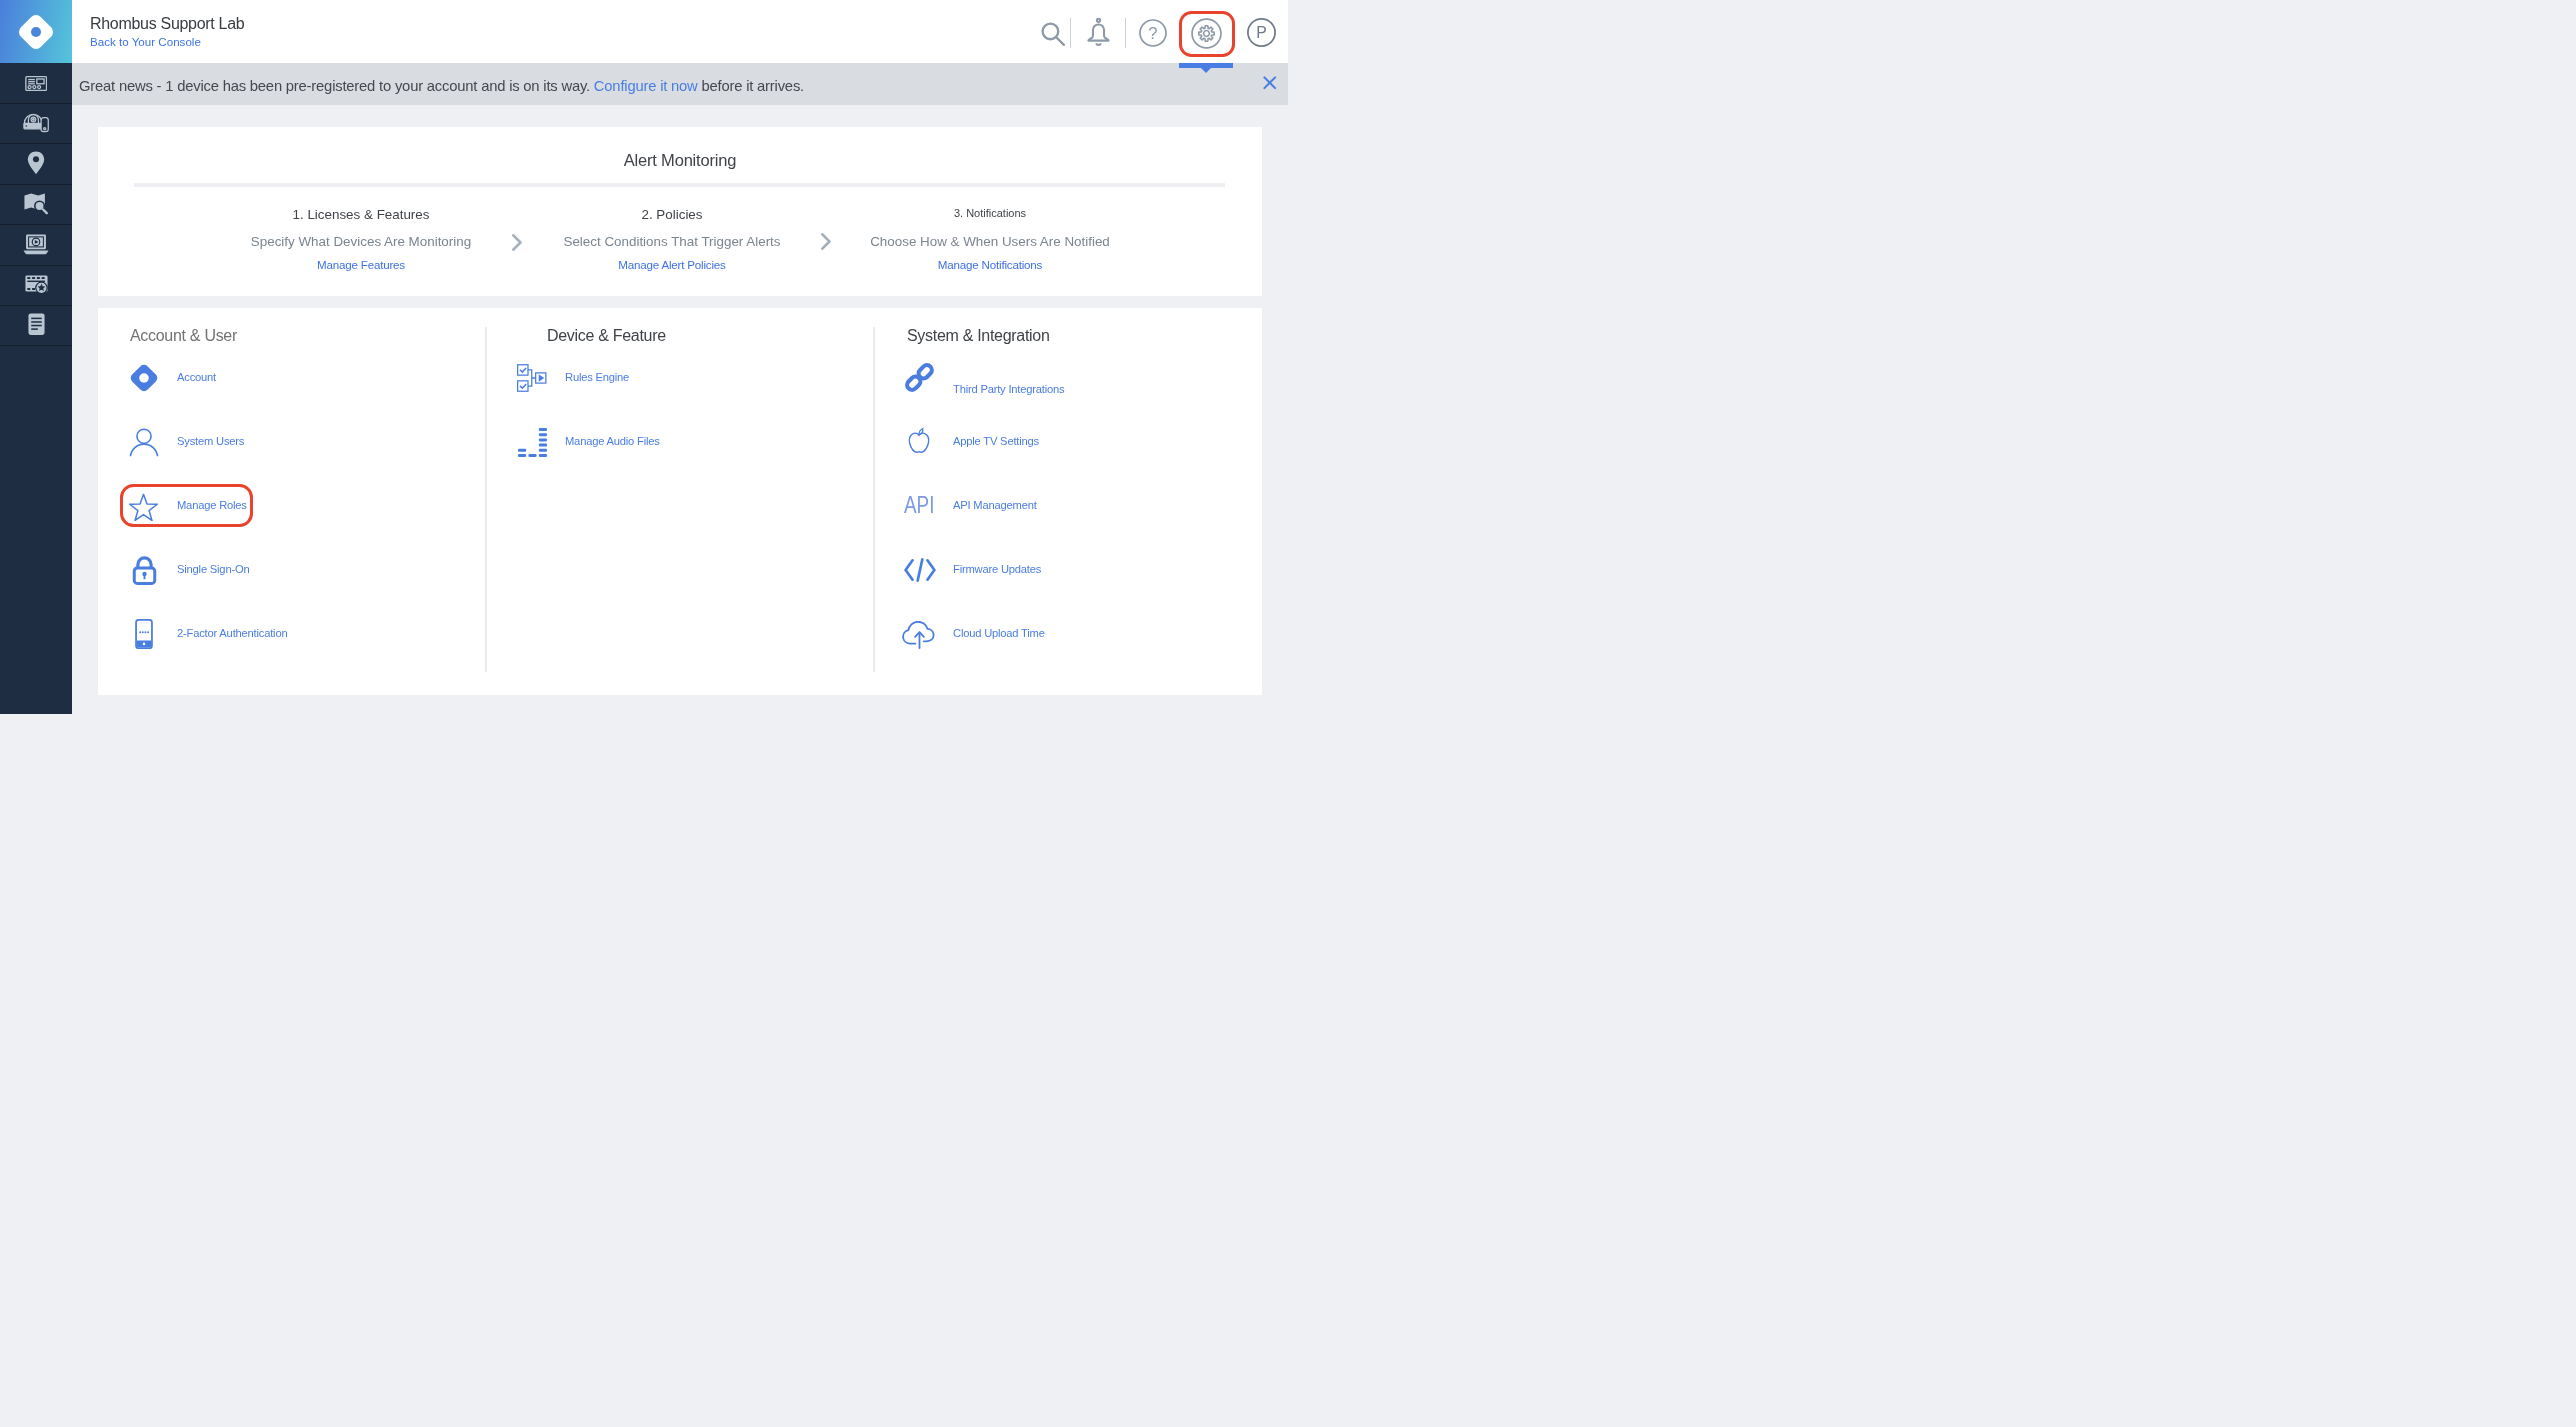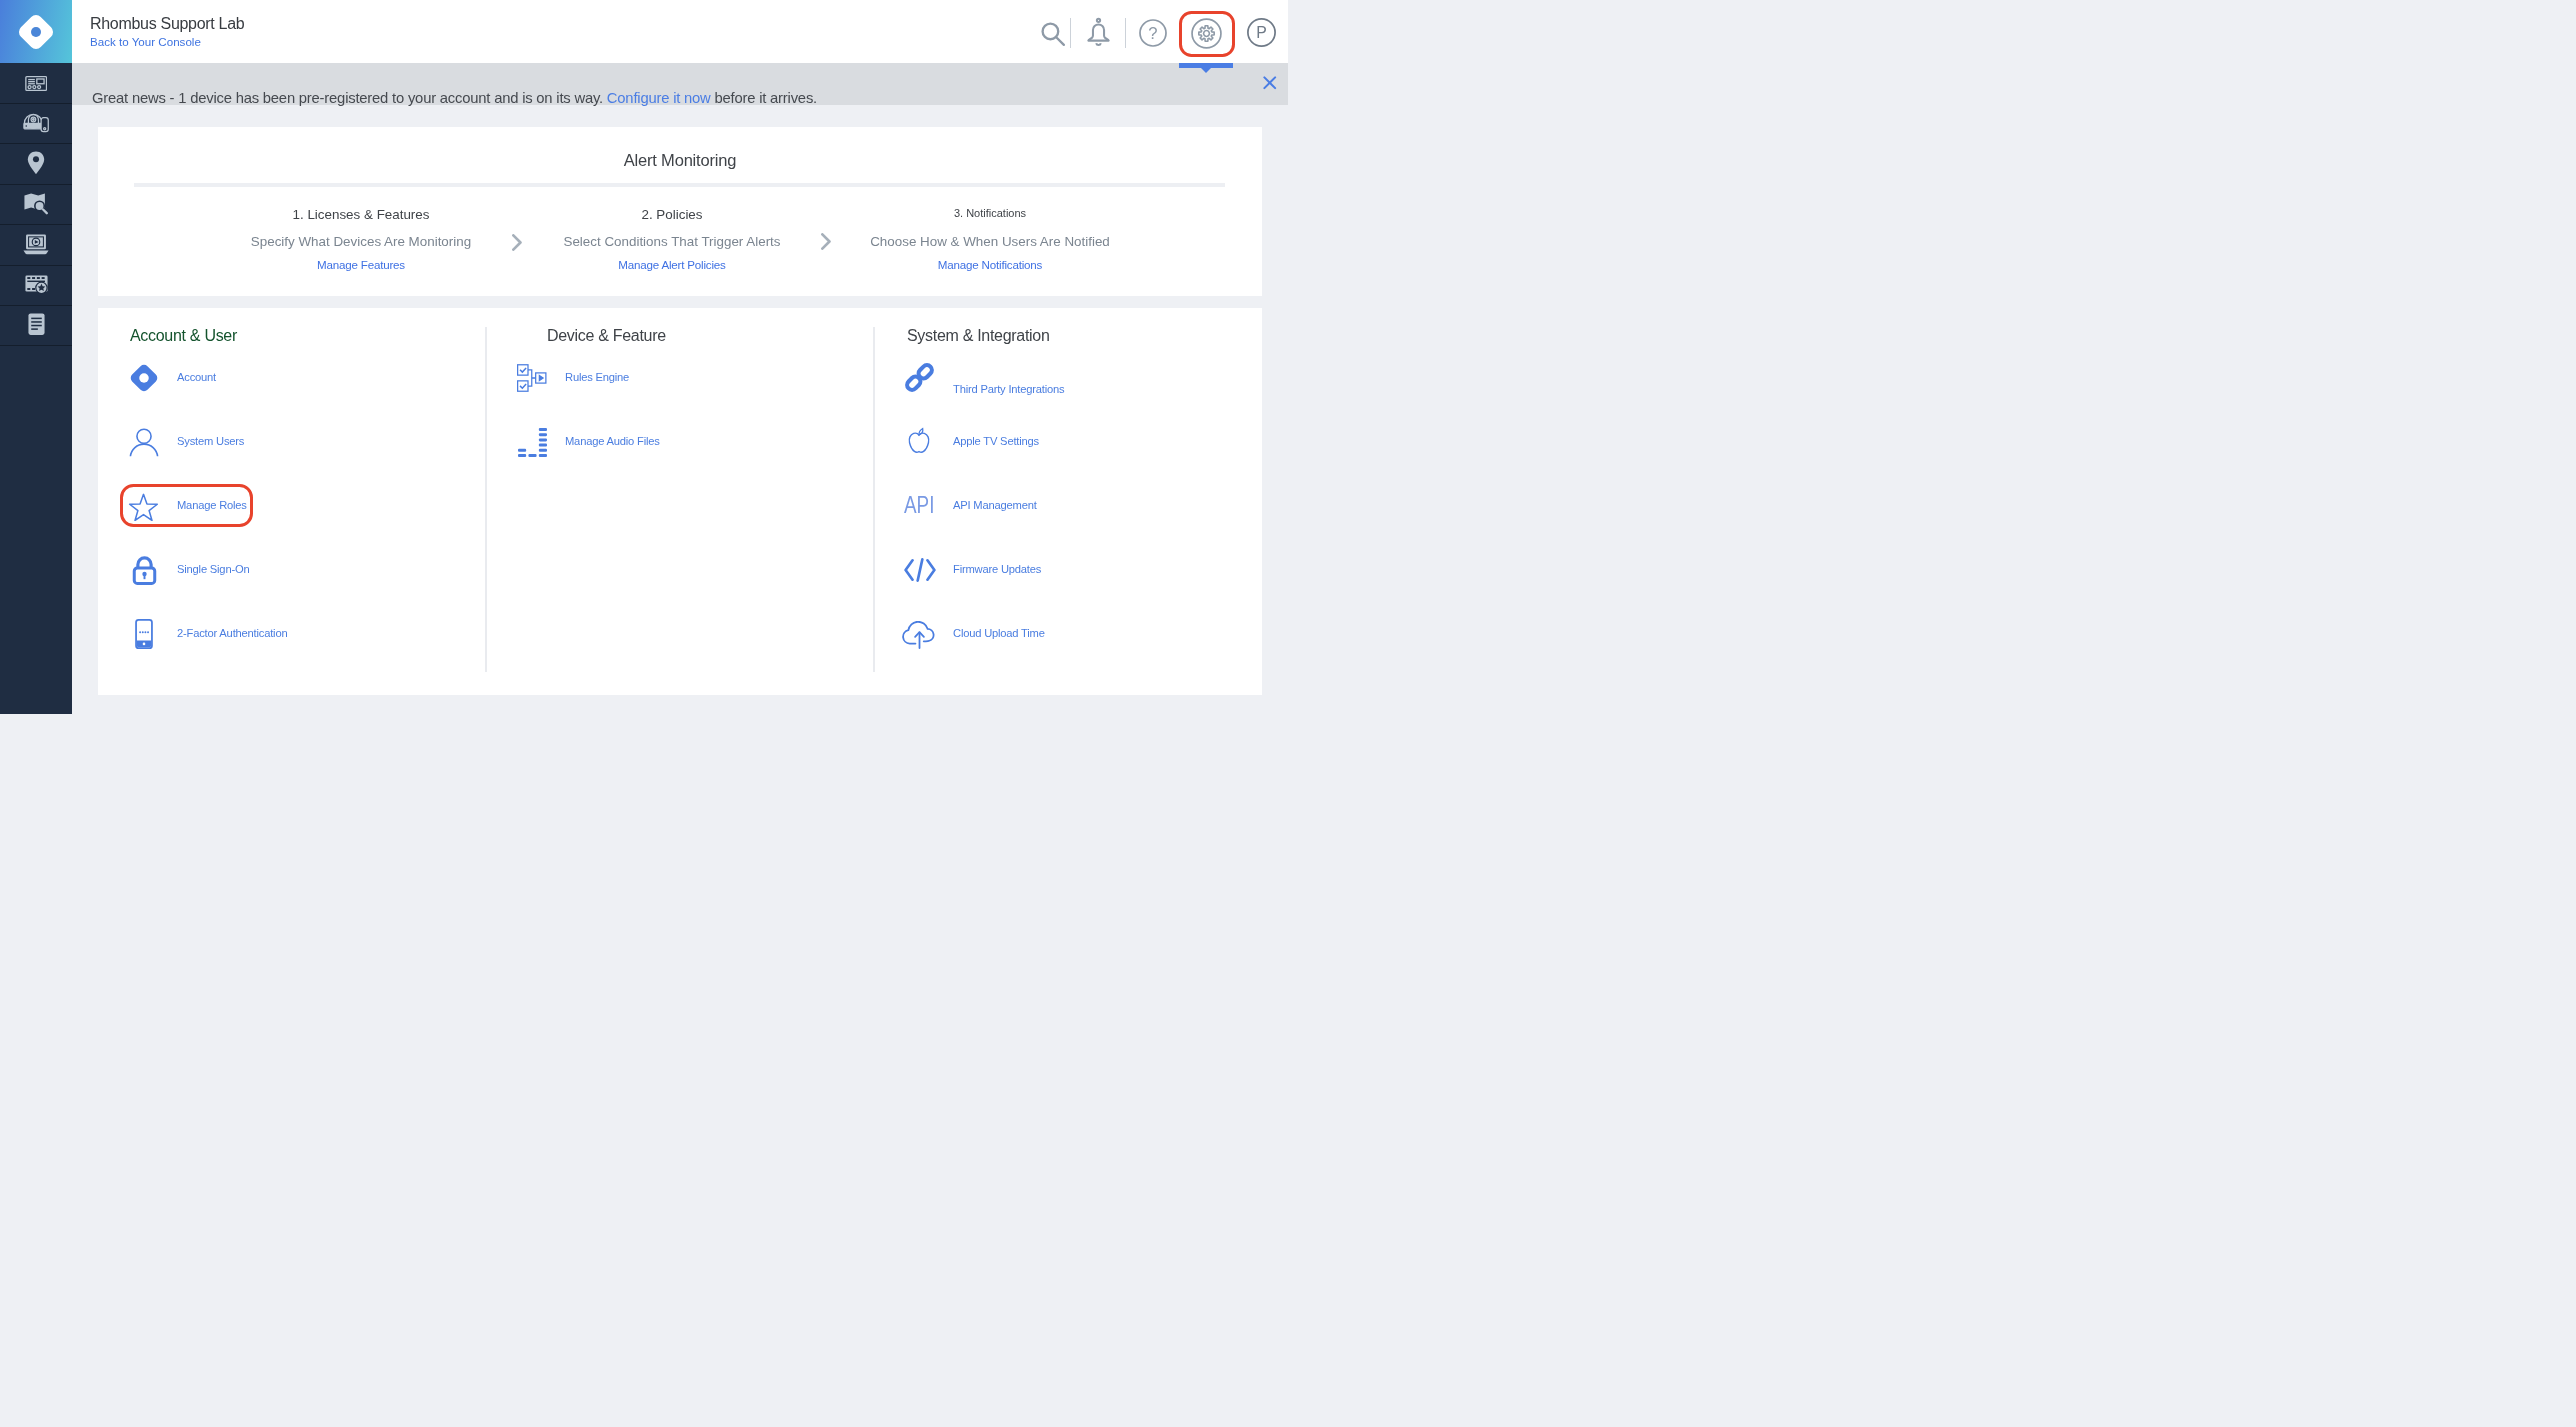--- a/index.html
+++ b/index.html
@@ -49,21 +49,21 @@
 
 <svg class="abs" style="left:1247px;top:18px;" width="29" height="29" viewBox="0 0 32 32">
   <circle cx="16" cy="16" r="15" fill="none" stroke="#6f7a87" stroke-width="1.9"></circle>
   <text x="16" y="22.3" font-size="17.5" fill="#6f7a87" text-anchor="middle" font-family="Liberation Sans">P</text>
 </svg>
 
 <div class="abs" style="left:1179px;top:63px;width:54px;height:4.5px;background:#4a7de4;z-index:5;"></div>
 <div class="abs" style="left:1201px;top:68px;width:0;height:0;border-left:5.7px solid transparent;border-right:5.7px solid transparent;border-top:5px solid #4a7de4;z-index:5;"></div>
 
 <div class="abs" style="left:72px;top:63px;width:1216px;height:42px;background:#d9dce0;"></div>
-<div class="abs lh1" style="left:92px;top:79px;font-size:14.8px;letter-spacing:-0.2px;color:#45494f;margin-top:12px;">Great news - 1 device has been pre-registered to your account and is on its way. <span style="color:#4a7de4;">Configure it now</span> before it arrives.</div>
+<div class="abs lh1" style="left:79px;top:79px;font-size:14.8px;letter-spacing:-0.2px;color:#45494f;">Great news - 1 device has been pre-registered to your account and is on its way. <span style="color:#4a7de4;">Configure it now</span> before it arrives.</div>
 <svg class="abs" style="left:1259px;top:72px;" width="21.5" height="21.5" viewBox="0 0 24 24" stroke="#4a7de4" stroke-width="2.3" stroke-linecap="round">
   <line x1="6" y1="6" x2="18" y2="18"></line>
     <line x1="18" y1="6" x2="6" y2="18"></line>
 </svg>
 
 <div class="abs" style="left:0;top:63px;width:72px;height:651px;background:#1f2d42;"></div>
 <div id="sbrows" class="abs" style="left:0;top:63px;width:72px;">
 
   <div class="abs" style="left:0;top:40px;width:72px;height:1.4px;background:#141e2c;"></div>
   <div class="abs" style="left:0;top:80px;width:72px;height:1.4px;background:#141e2c;"></div>
@@ -163,21 +163,21 @@
     <polyline points="1.5,1.5 9.5,9.5 1.5,17.5"></polyline>
   </svg>
 <svg class="abs" style="left:821px;top:233px;" width="9.8" height="17" viewBox="0 0 11 19" fill="none" stroke="#a6b0ba" stroke-width="3" stroke-linecap="round" stroke-linejoin="round">
     <polyline points="1.5,1.5 9.5,9.5 1.5,17.5"></polyline>
   </svg>
 
 <div class="abs" style="left:98px;top:308px;width:1164px;height:387px;background:#ffffff;"></div>
 <div class="abs" style="left:485px;top:327px;width:2.2px;height:345px;background:#e9ebef;"></div>
 <div class="abs" style="left:873px;top:327px;width:2.2px;height:345px;background:#e9ebef;"></div>
 
-<div class="abs lh1" style="left:130px;top:328px;font-size:16px;letter-spacing:-0.3px;color:#14532d;">Account &amp; User</div>
+<div class="abs lh1" style="left:130px;top:328px;font-size:16px;letter-spacing:-0.3px;color:#737373;">Account &amp; User</div>
 <div class="abs lh1" style="left:547px;top:328px;font-size:16px;letter-spacing:-0.3px;color:#3f4348;text-align:center;">Device &amp; Feature</div>
 <div class="abs lh1" style="left:907px;top:328px;font-size:16px;letter-spacing:-0.3px;color:#3f4348;">System &amp; Integration</div>
 
 <div id="rows2">
 
   <svg class="abs" style="left:129px;top:363px;" width="30" height="30" viewBox="0 0 34 34">
     <rect x="4.75" y="4.75" width="24.5" height="24.5" rx="5.5" fill="#4a7de0" transform="rotate(45 17 17)"></rect>
     <circle cx="17" cy="17" r="5.4" fill="#ffffff"></circle>
   </svg>
   <div class="abs lh1" style="left:177px;top:372px;font-size:11.2px;letter-spacing:-0.2px;color:#4a7de0;">Account</div>

